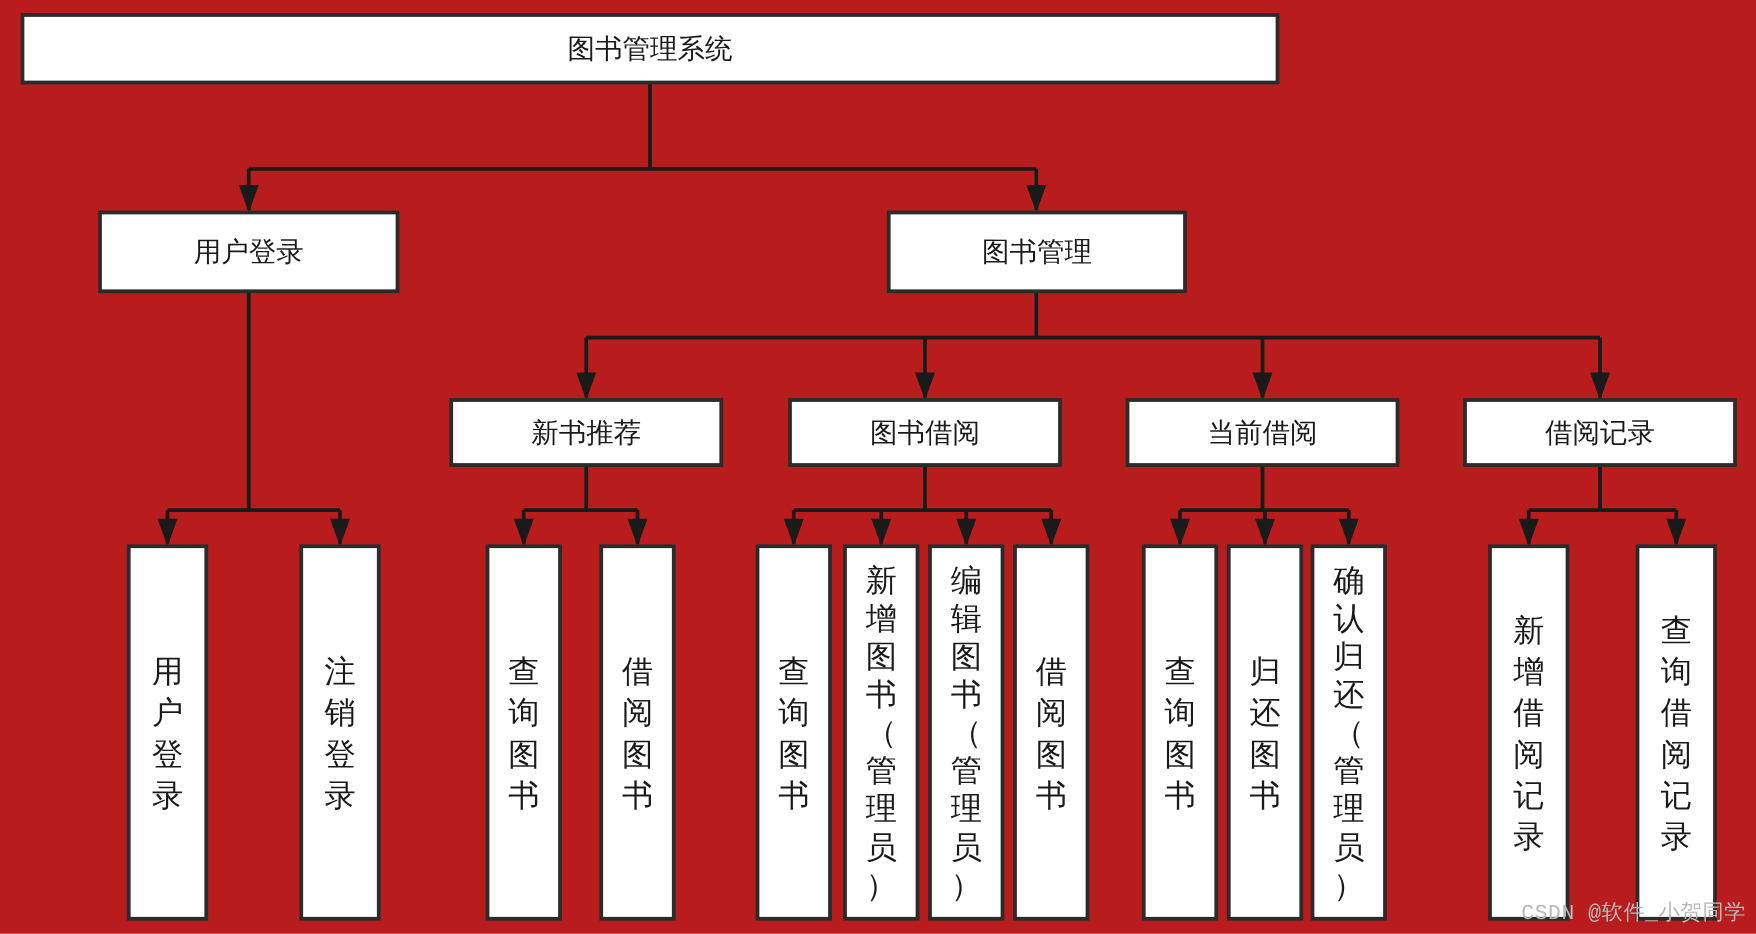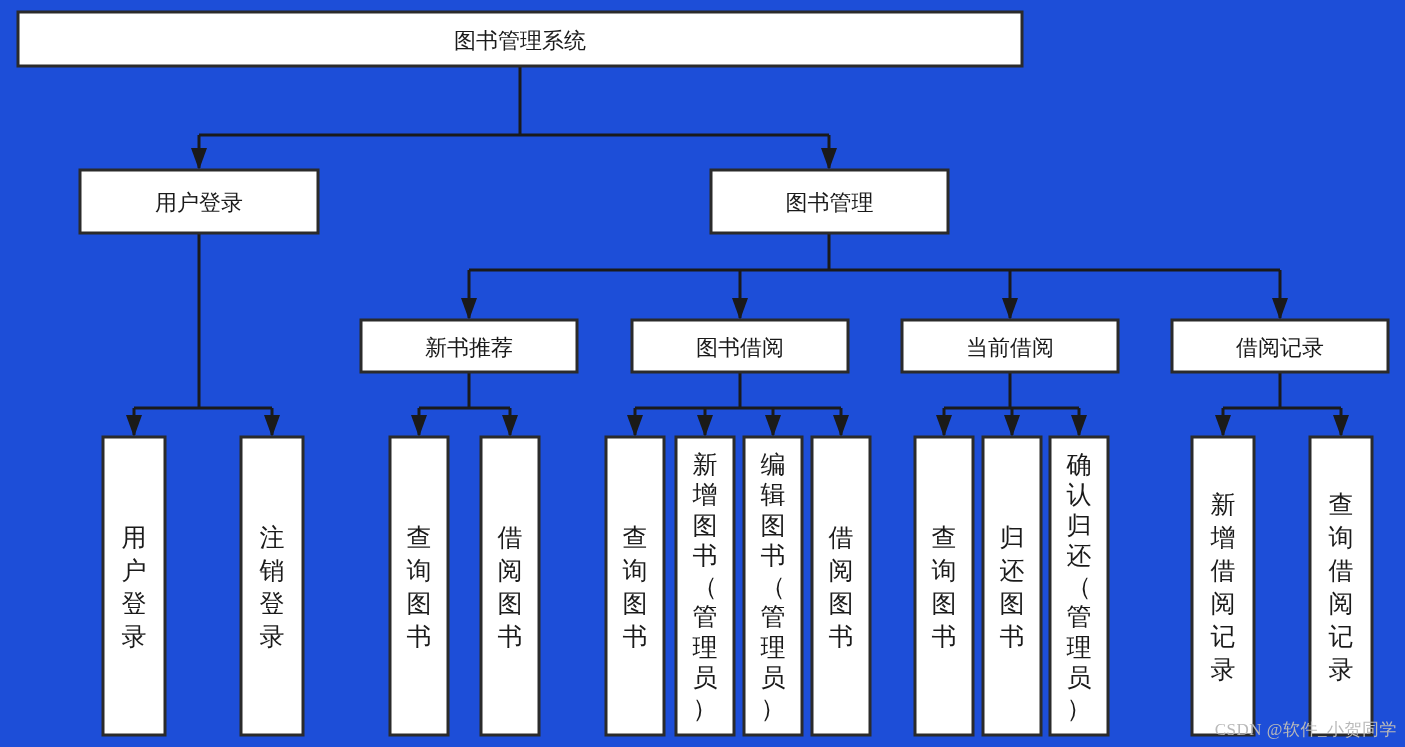--- a/index.html
+++ b/index.html
@@ -10,21 +10,21 @@
   body {
     width: 1405px;
     height: 747px;
     font-family: "DejaVu Sans", "Liberation Sans", sans-serif;
     overflow: hidden;
   }
   #diagram-root {
     position: relative;
     width: 1405px;
     height: 747px;
-    background: #1d4ed8;
+    background: #b91c1c;
   }
   svg#flowchart {
     position: absolute;
     top: 0;
     left: 0;
     width: 1405px;
     height: 747px;
     display: block;
   }
   .node-box {
@@ -54,21 +54,21 @@
     font-family: "DejaVu Sans", "Liberation Sans", sans-serif;
     font-size: 25px;
     text-anchor: middle;
   }
   .watermark-text {
     position: absolute;
     right: 8px;
     bottom: 6px;
     color: #b9b9b9;
     font-size: 17px;
-    font-family: Liberation Serif, serif;
+    font-family: Liberation Mono, monospace;
     letter-spacing: 0.5px;
     white-space: nowrap;
     user-select: none;
   }
 </style>
 </head>
 <body>
 
 <div id="diagram-root">
 

